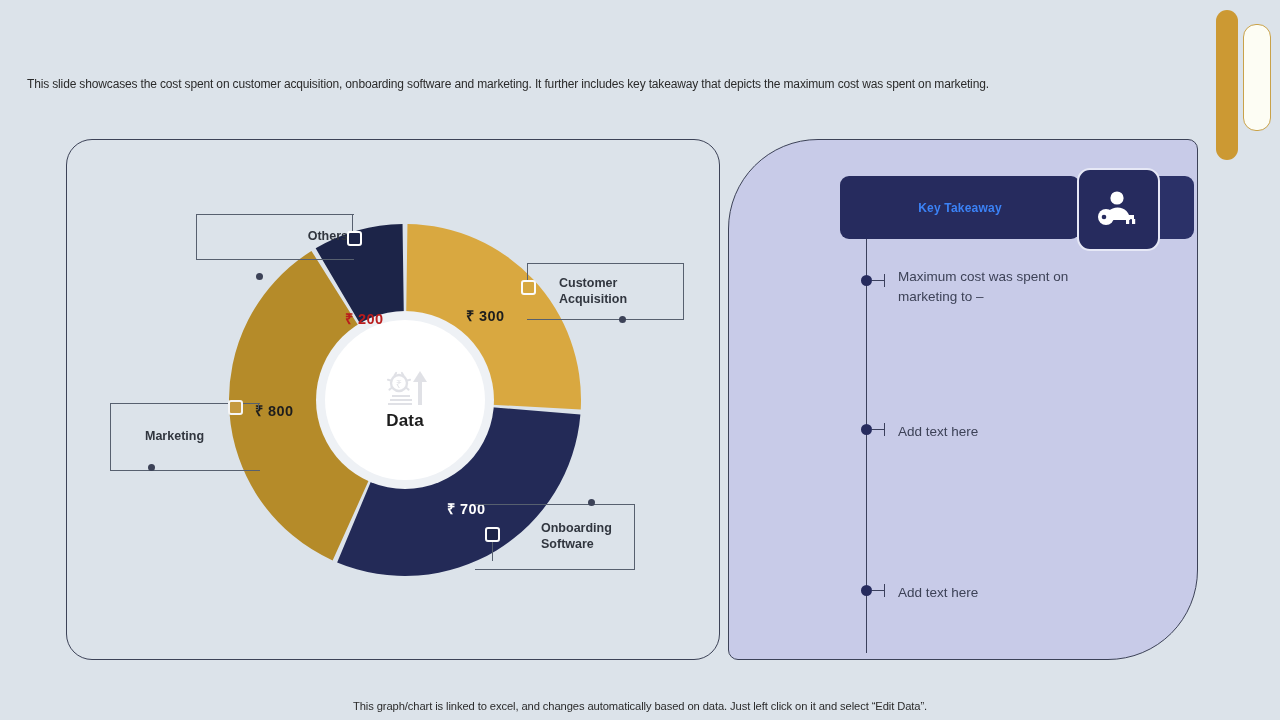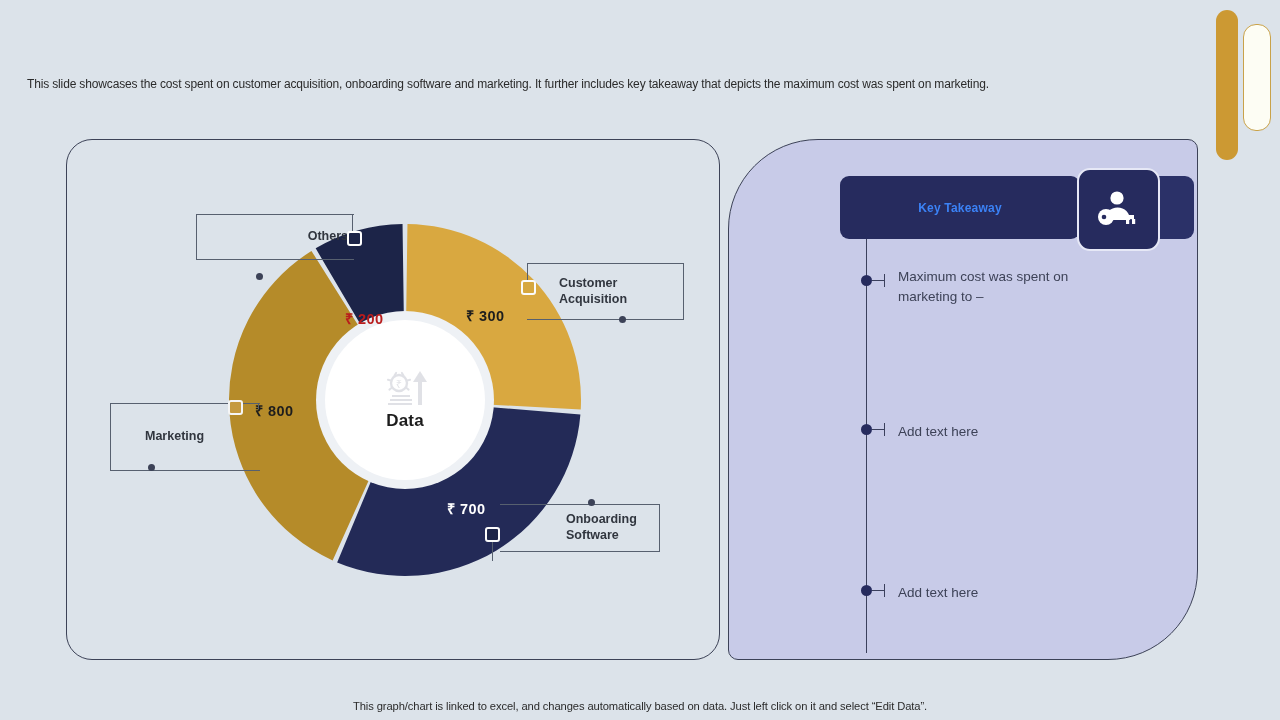--- a/index.html
+++ b/index.html
@@ -111,21 +111,21 @@
   #co-mkt-sq{left:228px;top:400px;background:#c59a3f;border-color:#f5f5f5;}
 
   
   #co-ca{left:527px;top:263px;width:157px;height:57px;border-left:none;}
   #co-ca .callout-label{margin-left:32px;}
   #co-ca-vline{left:527px;top:263px;width:1.2px;height:24px;}
   #co-ca-dot{left:619px;top:316px;}
   #co-ca-sq{left:521px;top:280px;background:#d6a73f;border-color:#fbfbfb;}
 
   
-  #co-os{left:500px;top:504px;width:160px;height:48px;border-left:none;}
+  #co-os{left:475px;top:504px;width:160px;height:66px;border-left:none;}
   #co-os .callout-label{margin-left:66px;}
   #co-os-vline{left:492px;top:536px;width:1.2px;height:25px;}
   #co-os-dot{left:588px;top:499px;}
   #co-os-sq{left:485px;top:527px;background:#1c2448;border-color:#fbfbfb;}
 
   
   #ktBarBack{
     position:absolute;left:1092px;top:176px;width:102px;height:63px;
     background:#2b3168;border-radius:9px;
   }

